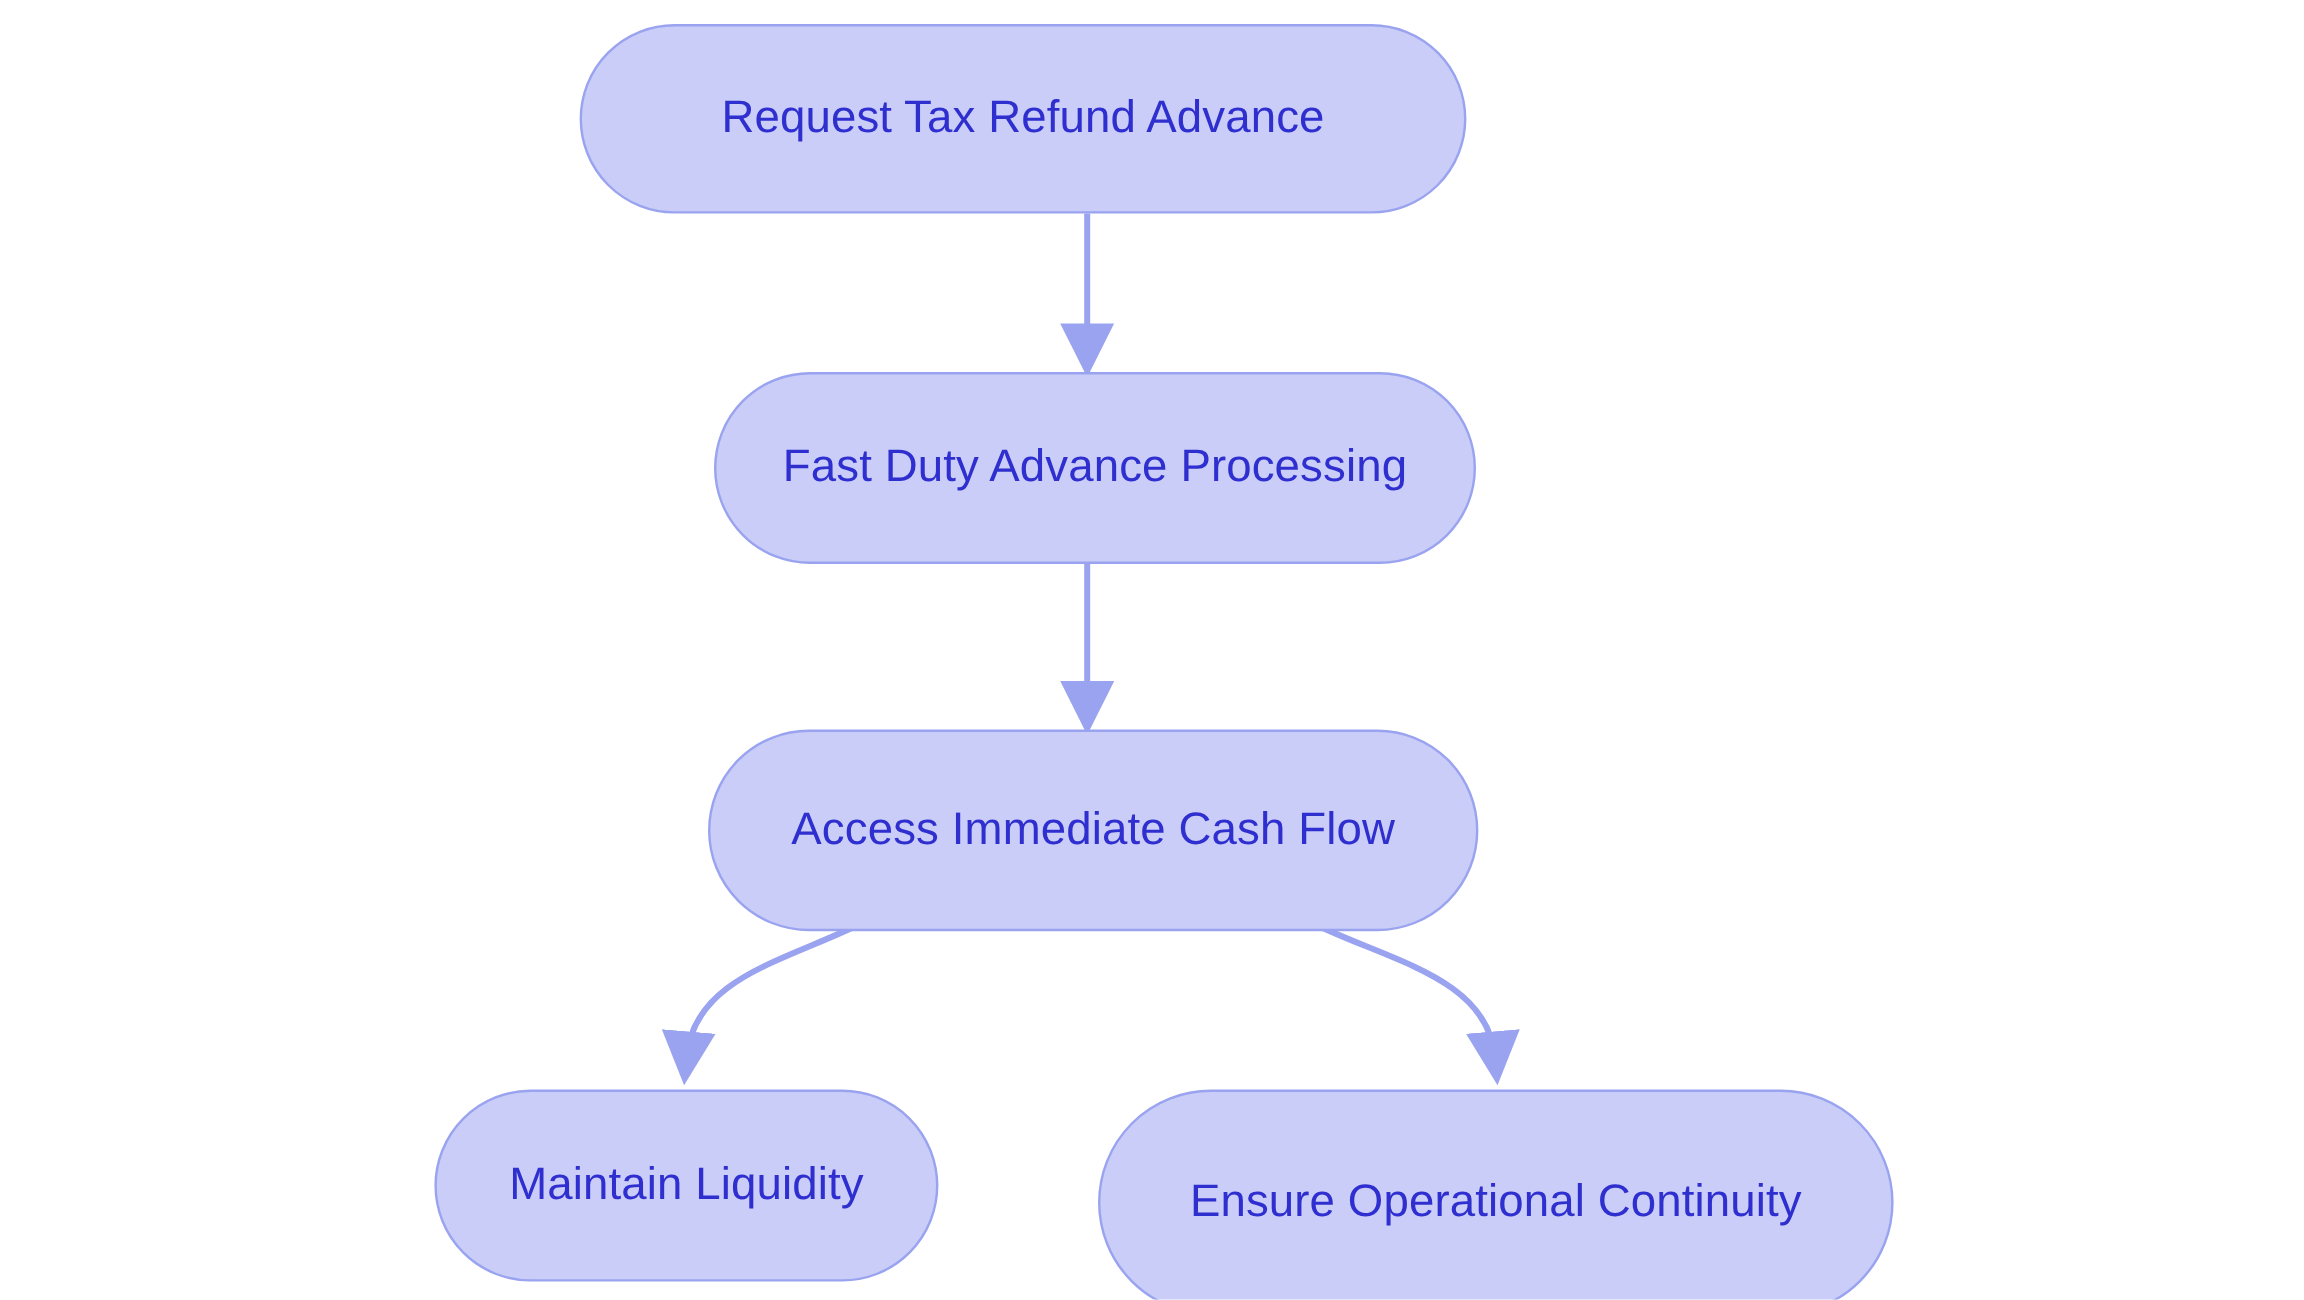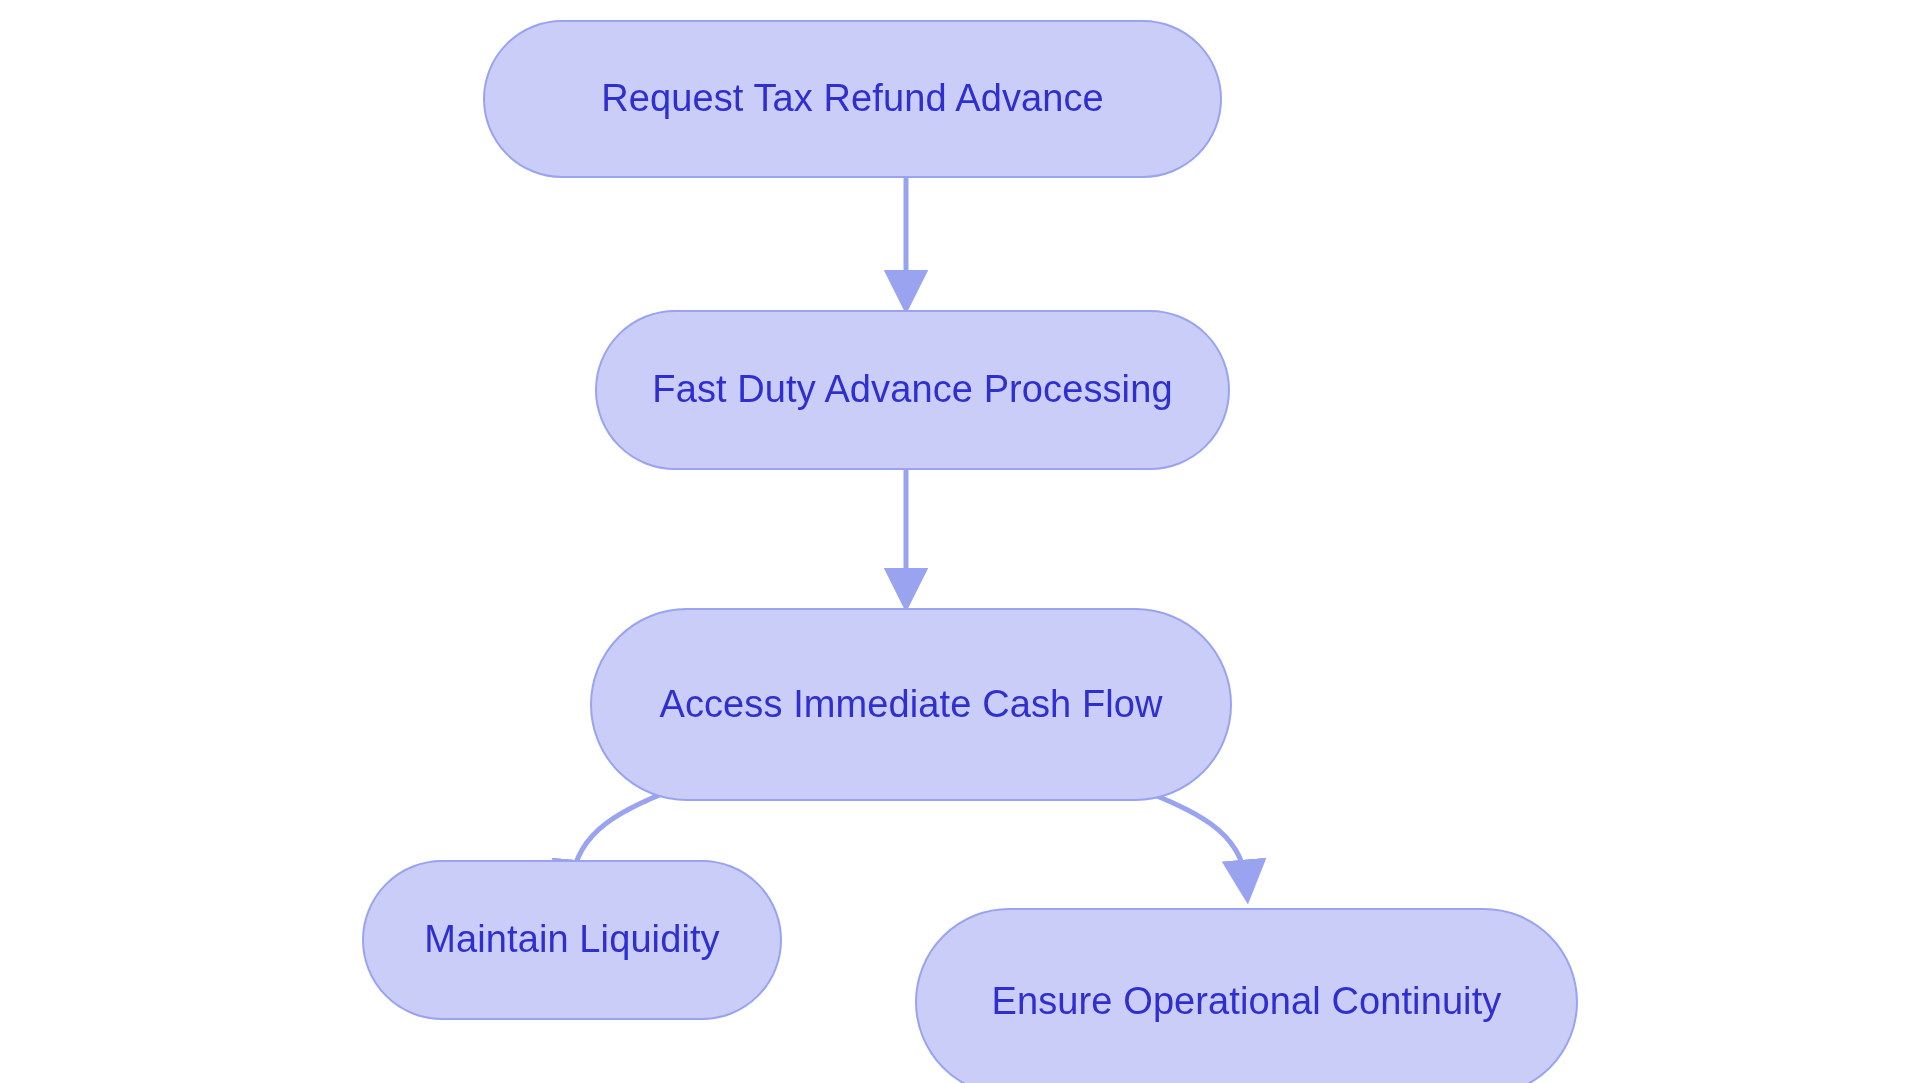--- a/index.html
+++ b/index.html
@@ -49,24 +49,24 @@
     padding: 0 14px;
   }
   
   #node-request-tax-refund-advance {
     left: 483px;  top: 20px;  width: 739px;  height: 158px;
   }
   #node-fast-duty-refund-processing {
     left: 595px;  top: 310px; width: 635px;  height: 160px;
   }
   #node-access-immediate-cash-flow {
-    left: 590px;  top: 608px; width: 642px;  height: 193px;
+    left: 590px;  top: 608px; width: 642px;  height: 168px;
   }
   #node-maintain-liquidity {
-    left: 362px;  top: 860px; width: 420px;  height: 160px;
+    left: 362px;  top: 908px; width: 420px;  height: 160px;
   }
   #node-ensure-operational-continuity {
     left: 915px;  top: 908px; width: 663px;  height: 188px;
   }
 </style>
 </head>
 <body>
 
 <div id="flow-canvas">
 

